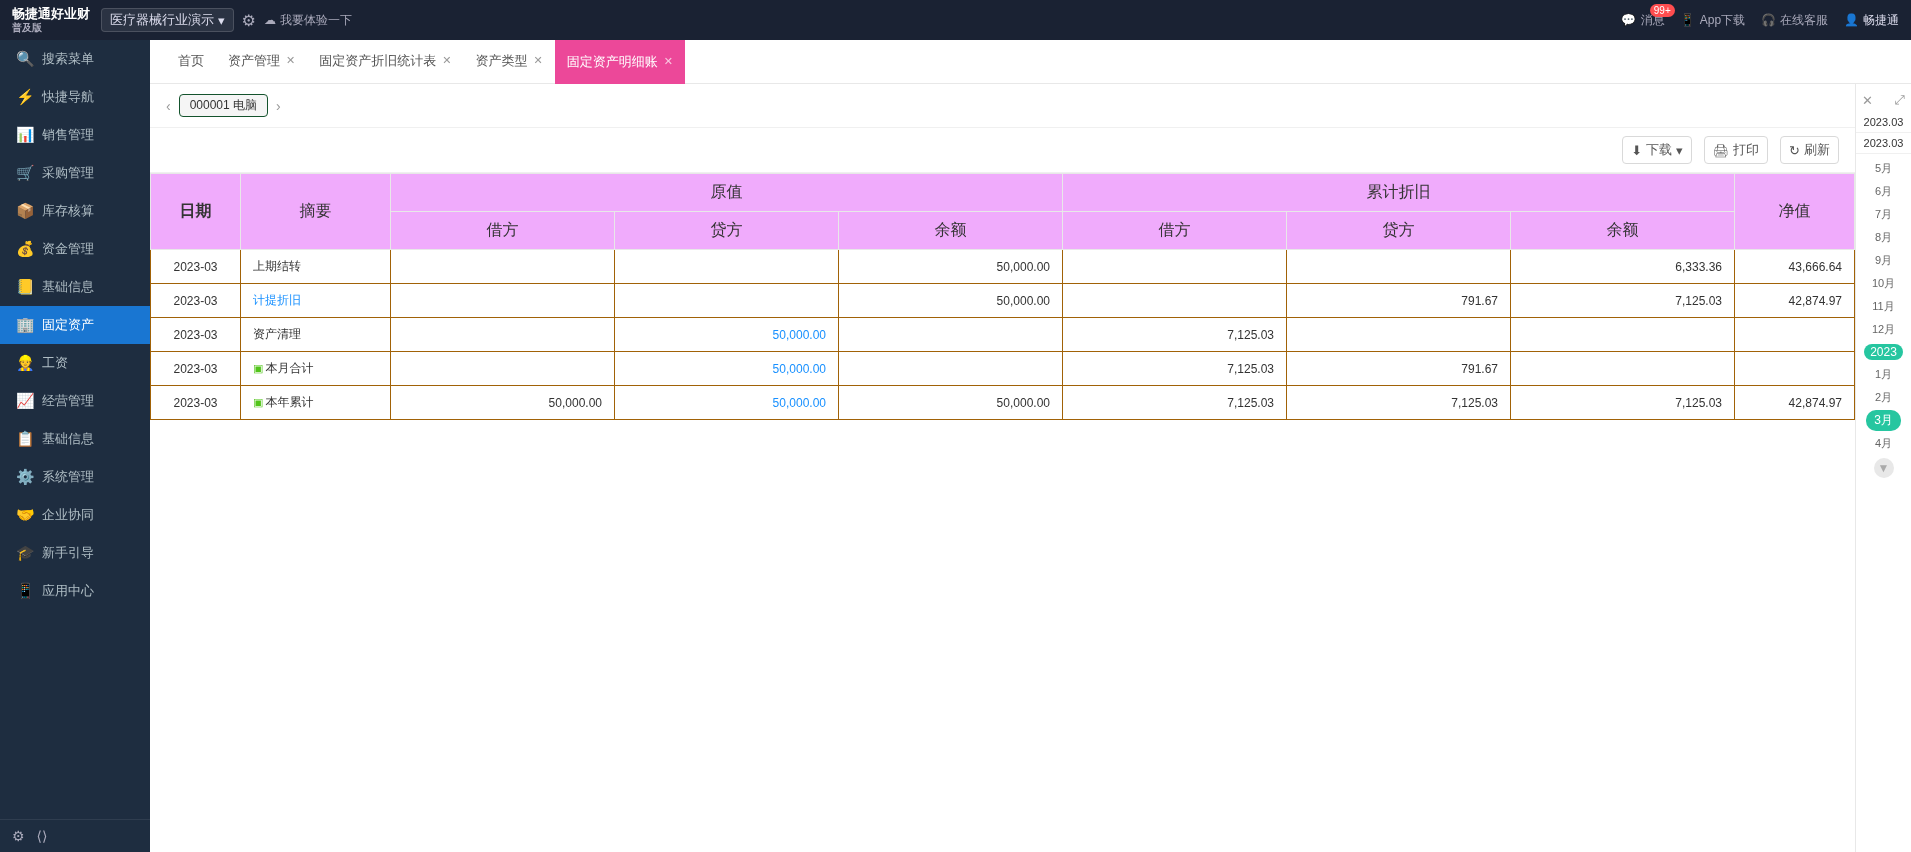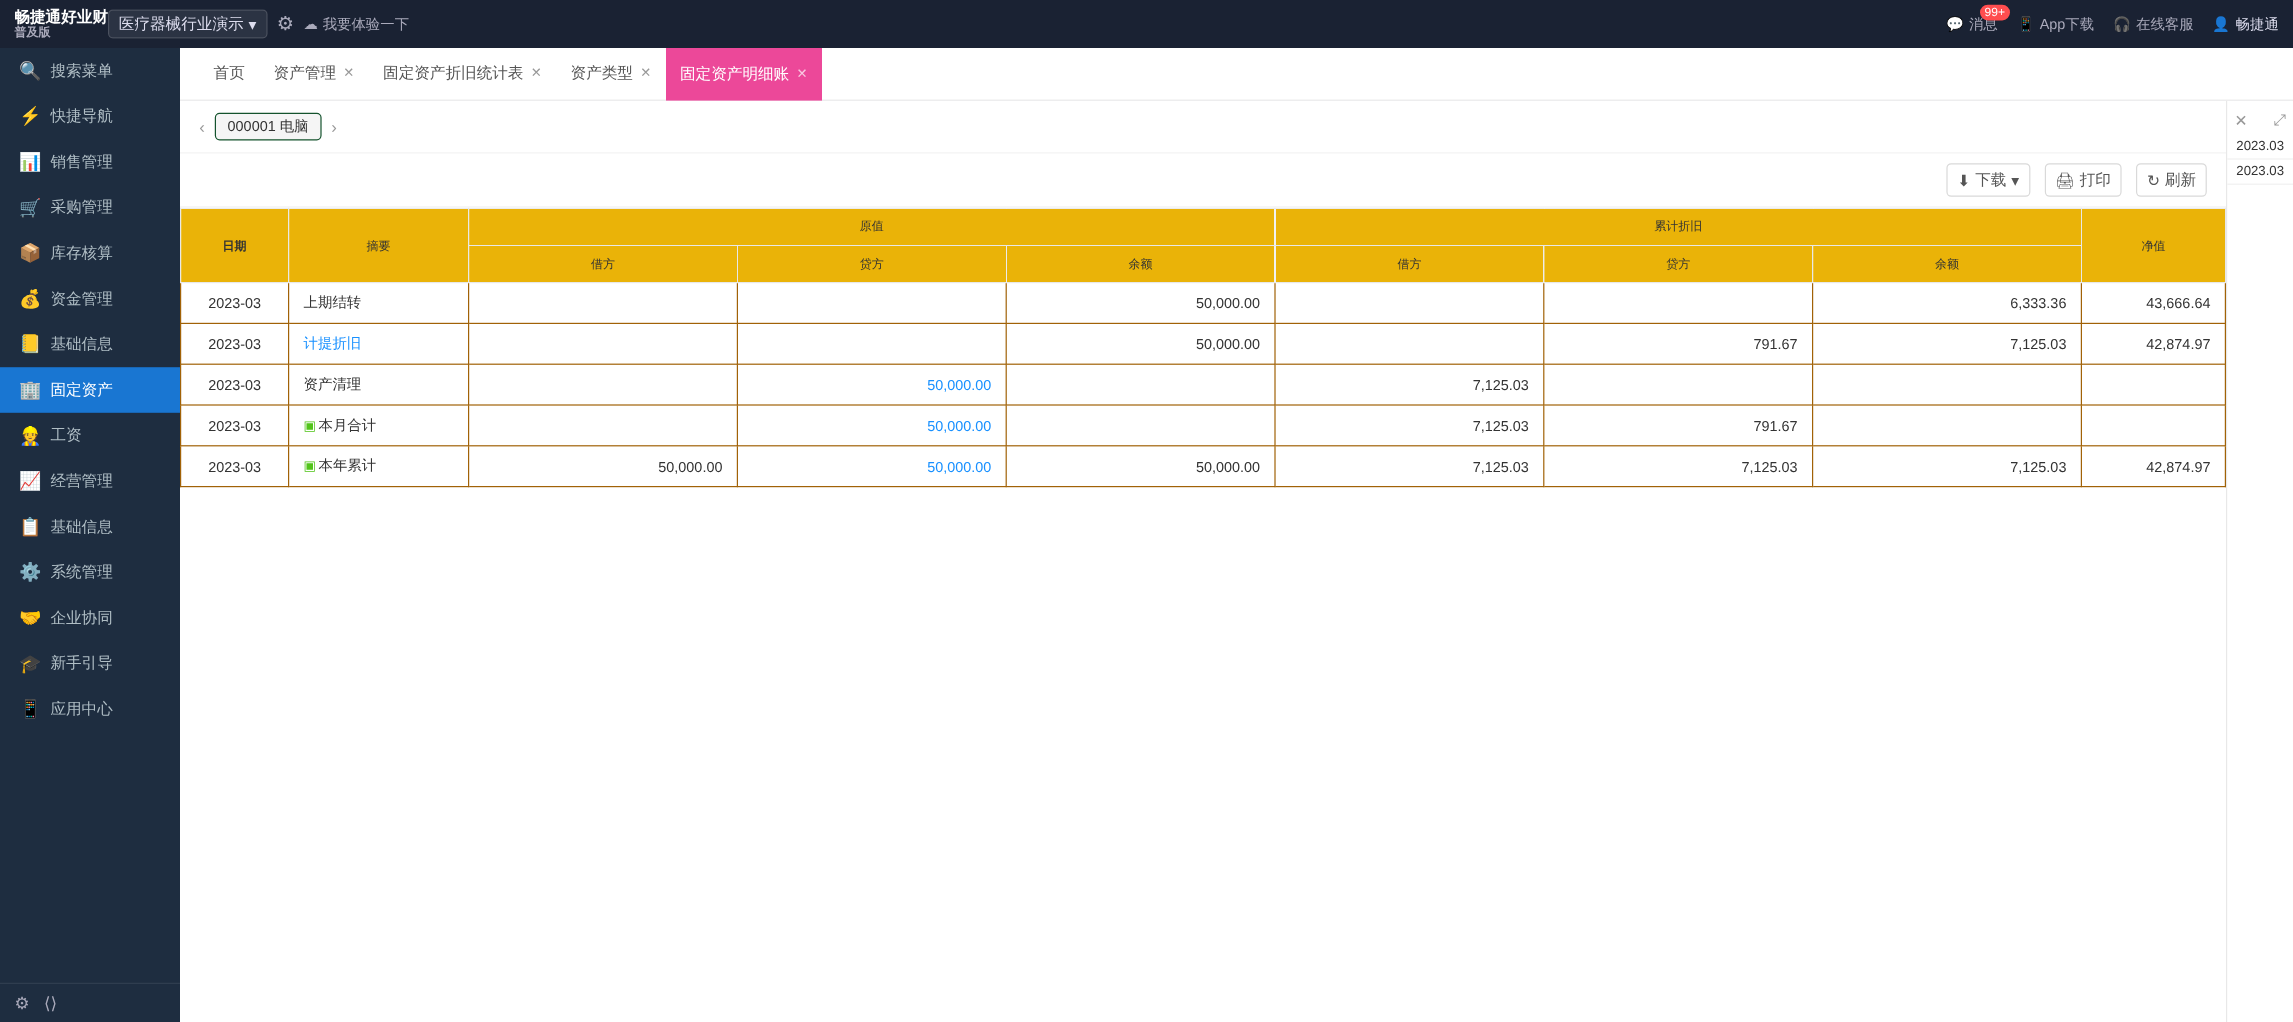--- a/index.html
+++ b/index.html
@@ -2,21 +2,21 @@
 <html><head>
   <meta charset="utf-8">
   <style>
     * { box-sizing: border-box; margin: 0; padding: 0; }
     body { font-family: 'Microsoft YaHei', sans-serif; font-size: 13px; background: #f0f2f5; display: flex; flex-direction: column; height: 852px; overflow: hidden; }
 
     
     .topbar { height: 40px; background: #1a2233; display: flex; align-items: center; padding: 0 12px; flex-shrink: 0; }
     .topbar-logo { color: #fff; font-size: 13px; font-weight: bold; display: flex; flex-direction: column; line-height: 1.2; }
     .topbar-logo span:last-child { font-size: 10px; color: #aab; }
-    .topbar-center { display: flex; align-items: center; gap: 8px; margin-left: 0; }
+    .topbar-center { display: flex; align-items: center; gap: 8px; margin-left: 11px; }
     .topbar-company { color: #dde; font-size: 13px; background: rgba(255,255,255,0.08); border: 1px solid rgba(255,255,255,0.15); border-radius: 4px; padding: 2px 8px; display: flex; align-items: center; gap: 4px; cursor: pointer; }
     .topbar-settings { color: #aab; font-size: 16px; cursor: pointer; }
     .topbar-experience { color: #aab; font-size: 12px; display: flex; align-items: center; gap: 4px; cursor: pointer; }
     .topbar-right { margin-left: auto; display: flex; align-items: center; gap: 16px; }
     .topbar-badge { position: relative; display: flex; align-items: center; gap: 4px; color: #aab; font-size: 12px; cursor: pointer; }
     .badge-count { background: #ff4d4f; color: white; border-radius: 10px; font-size: 10px; padding: 1px 4px; position: absolute; top: -8px; right: -10px; }
     .topbar-user { color: #dde; font-size: 12px; display: flex; align-items: center; gap: 4px; cursor: pointer; }
 
     
     .main-layout { display: flex; flex: 1; overflow: hidden; }
@@ -49,21 +49,21 @@
     .asset-nav-item { background: #f5f5f5; border: 1px solid #14532d; border-radius: 4px; padding: 2px 10px; font-size: 12px; color: #333; cursor: pointer; }
     .asset-nav-arrow { color: #999; font-size: 14px; cursor: pointer; }
 
     
     .toolbar { display: flex; align-items: center; justify-content: flex-end; padding: 8px 16px; gap: 12px; background: white; border-bottom: 1px solid #f0f0f0; flex-shrink: 0; }
     .toolbar-btn { display: flex; align-items: center; gap: 4px; font-size: 13px; color: #555; cursor: pointer; padding: 4px 8px; border: 1px solid #d9d9d9; border-radius: 4px; background: white; }
 
     
     .table-container { flex: 1; overflow: auto; background: white; }
     table { width: 100%; border-collapse: collapse; table-layout: fixed; }
-    thead tr th { background: #eab308; border: 1px solid #e8e8e8; text-align: center; font-weight: normal; color: #333; font-size: 10px; padding: 8px 4px; position: sticky; top: 0; z-index: 2; }
+    thead tr th { background: #f0abfc; border: 1px solid #e8e8e8; text-align: center; font-weight: normal; color: #333; font-size: 16px; padding: 8px 4px; position: sticky; top: 0; z-index: 2; }
     tbody tr td { border: 1px solid #a16207; text-align: center; color: #333; font-size: 12px; padding: 8px 16px; }
     .text-right { text-align: right !important; padding-right: 12px !important; }
     .text-left { text-align: left !important; padding-left: 12px !important; }
     .link-text { color: #1890ff; cursor: pointer; }
     .green-icon { color: #52c41a; font-size: 11px; margin-right: 2px; }
 
     
     .right-panel { width: 56px; background: #fff; border-left: 1px solid #e8e8e8; display: flex; flex-direction: column; align-items: center; padding-top: 4px; overflow: hidden; flex-shrink: 0; }
     .right-panel-header { font-size: 11px; color: #333; text-align: center; padding: 4px 2px; border-bottom: 1px solid #f0f0f0; width: 100%; }
     .right-panel-close { display: flex; justify-content: space-between; align-items: center; width: 100%; padding: 4px 6px; }
@@ -316,17 +316,35 @@
 
       </div>
 
       <div class="right-panel">
         <div class="right-panel-close">
           <span class="icon">✕</span>
           <span class="icon">⤢</span>
         </div>
         <div class="right-panel-header">2023.03</div>
         <div class="right-panel-header">2023.03</div>
+        <div id="timeline-content" style="width:100%;display:flex;flex-direction:column;align-items:center;gap:2px;padding:4px 0;overflow:hidden;">
+            <div class="timeline-month">5月</div>
+            <div class="timeline-month">6月</div>
+            <div class="timeline-month">7月</div>
+            <div class="timeline-month">8月</div>
+            <div class="timeline-month">9月</div>
+            <div class="timeline-month">10月</div>
+            <div class="timeline-month">11月</div>
+            <div class="timeline-month">12月</div>
+            <div class="timeline-year"><span style="background:#26c6a0;color:white;border-radius:10px;padding:1px 6px;font-size:12px;">2023</span></div>
+            <div class="timeline-month">1月</div>
+            <div class="timeline-month">2月</div>
+            <div class="timeline-month active">3月</div>
+            <div class="timeline-month">4月</div>
+            <div class="timeline-nav">
+              <span style="background:#e8e8e8;border-radius:50%;width:20px;height:20px;display:flex;align-items:center;justify-content:center;font-size:12px;">▼</span>
+            </div>
+          </div>
       </div>
     </div>
 
   </div>
 </div>
 
 </body></html>

